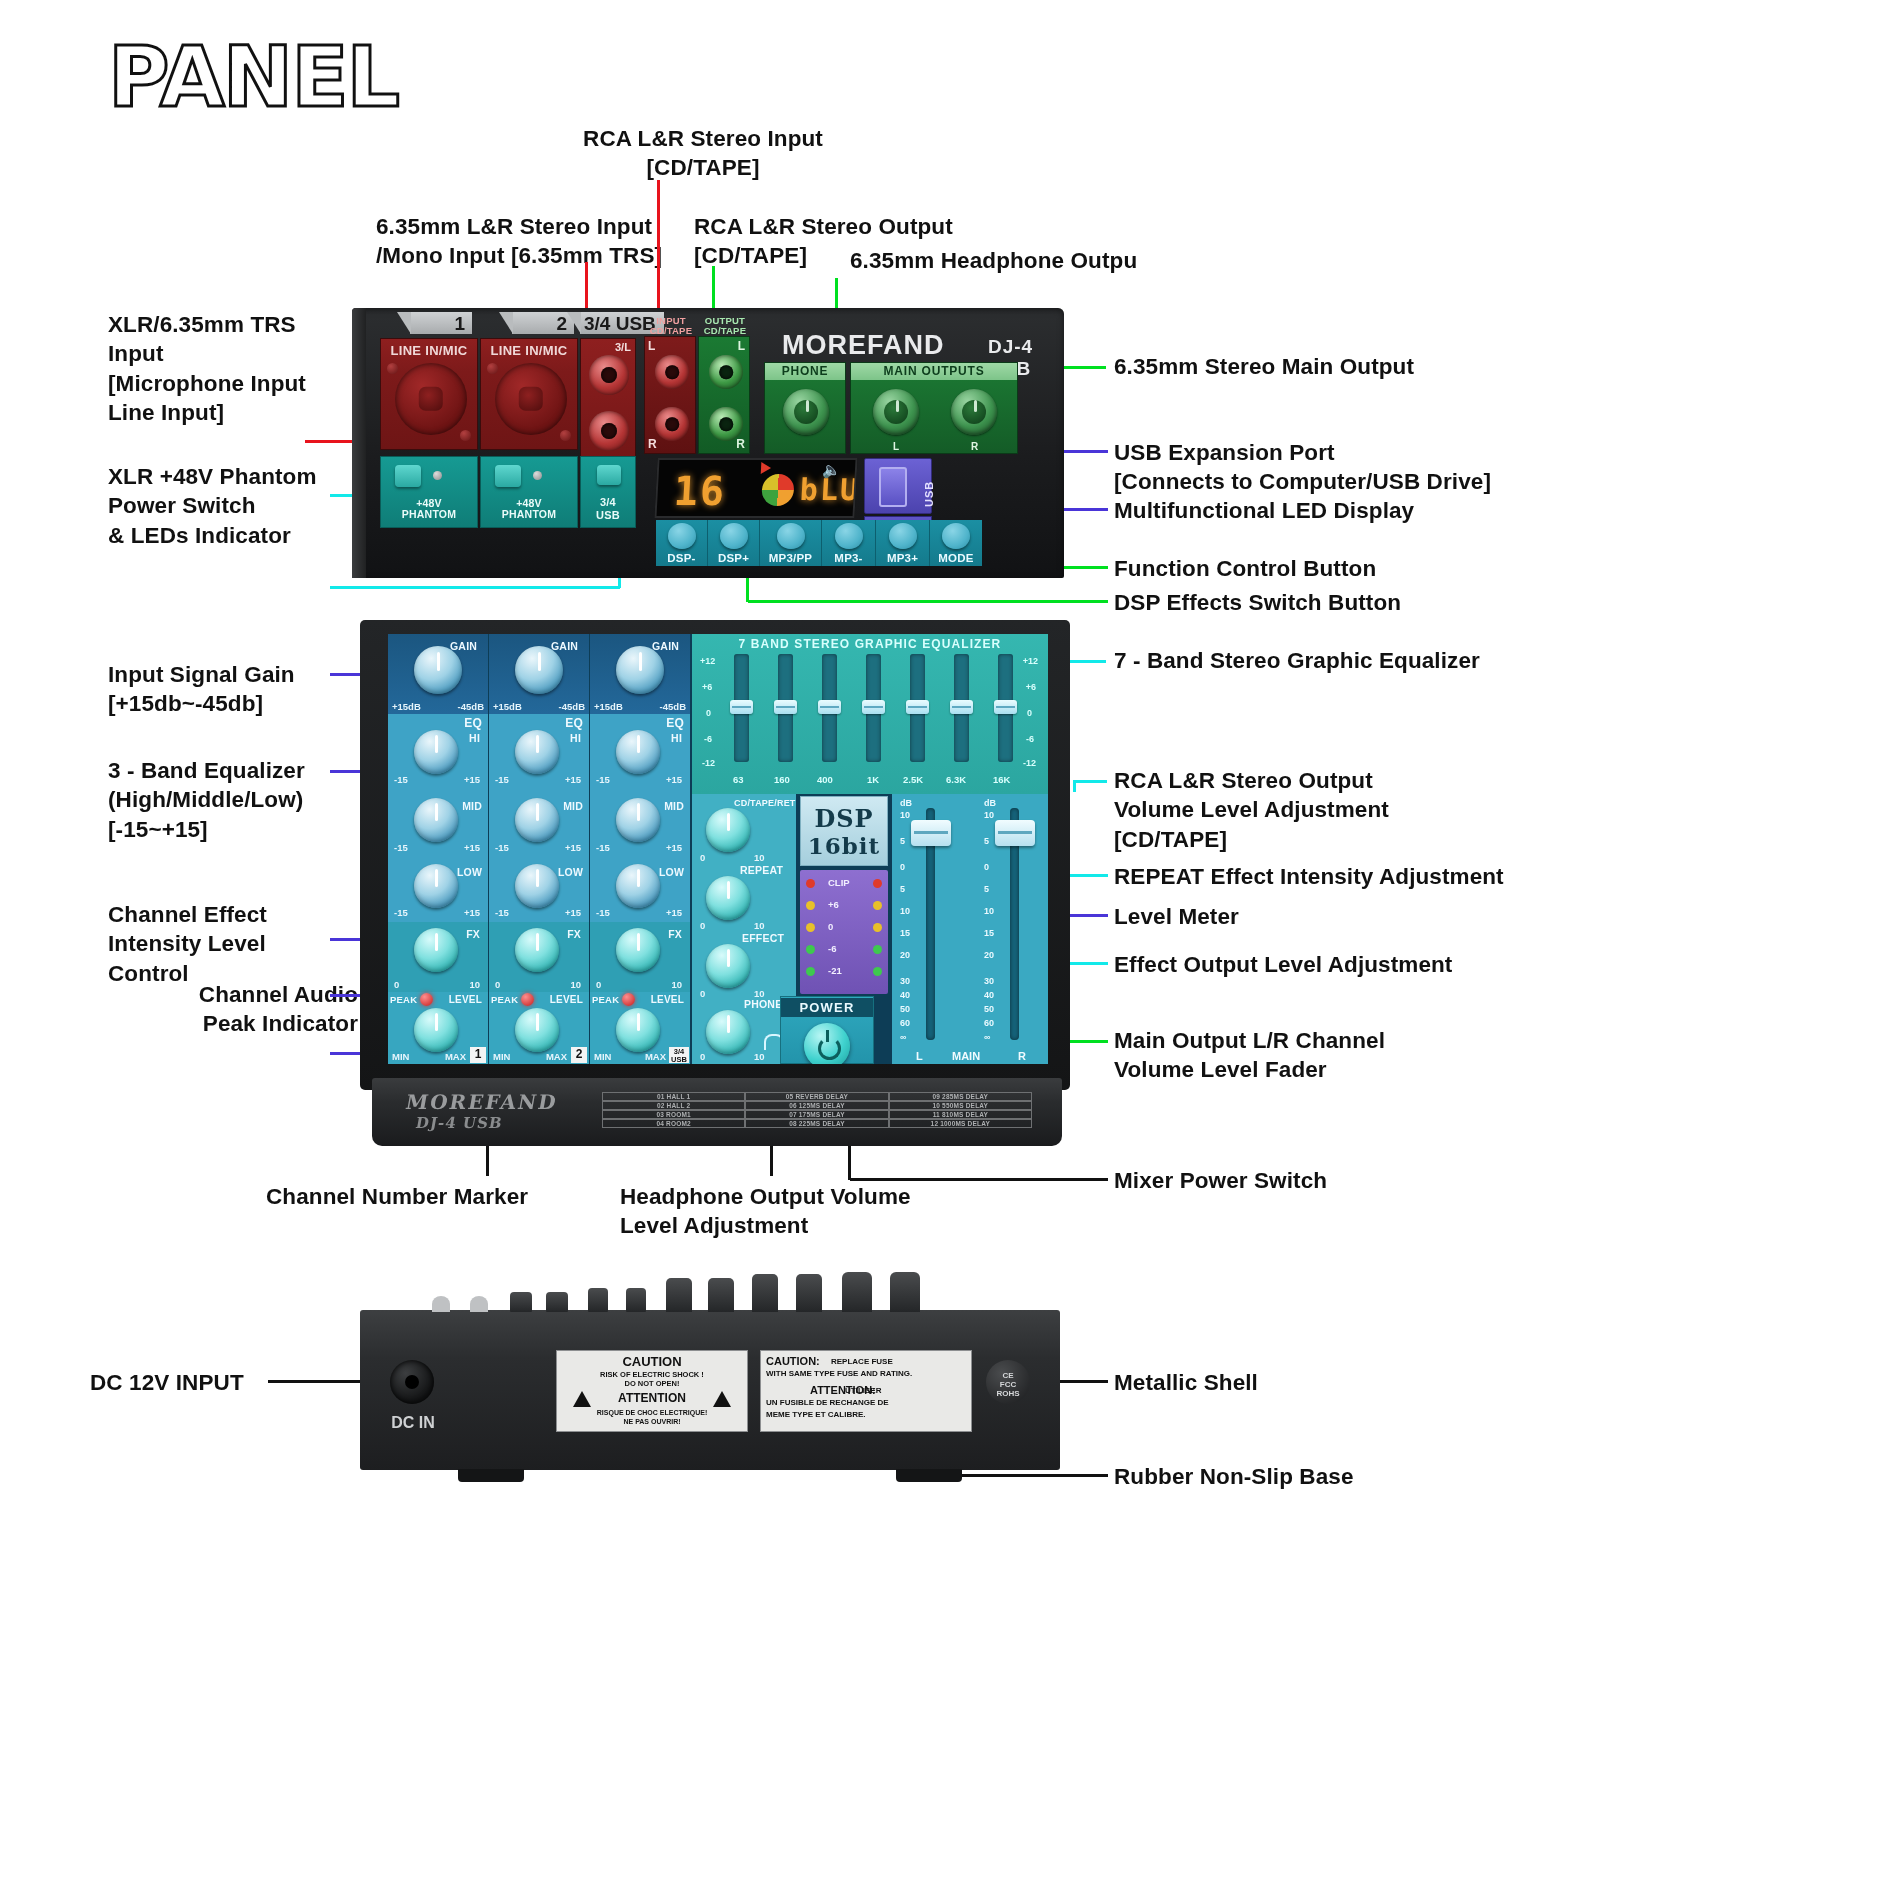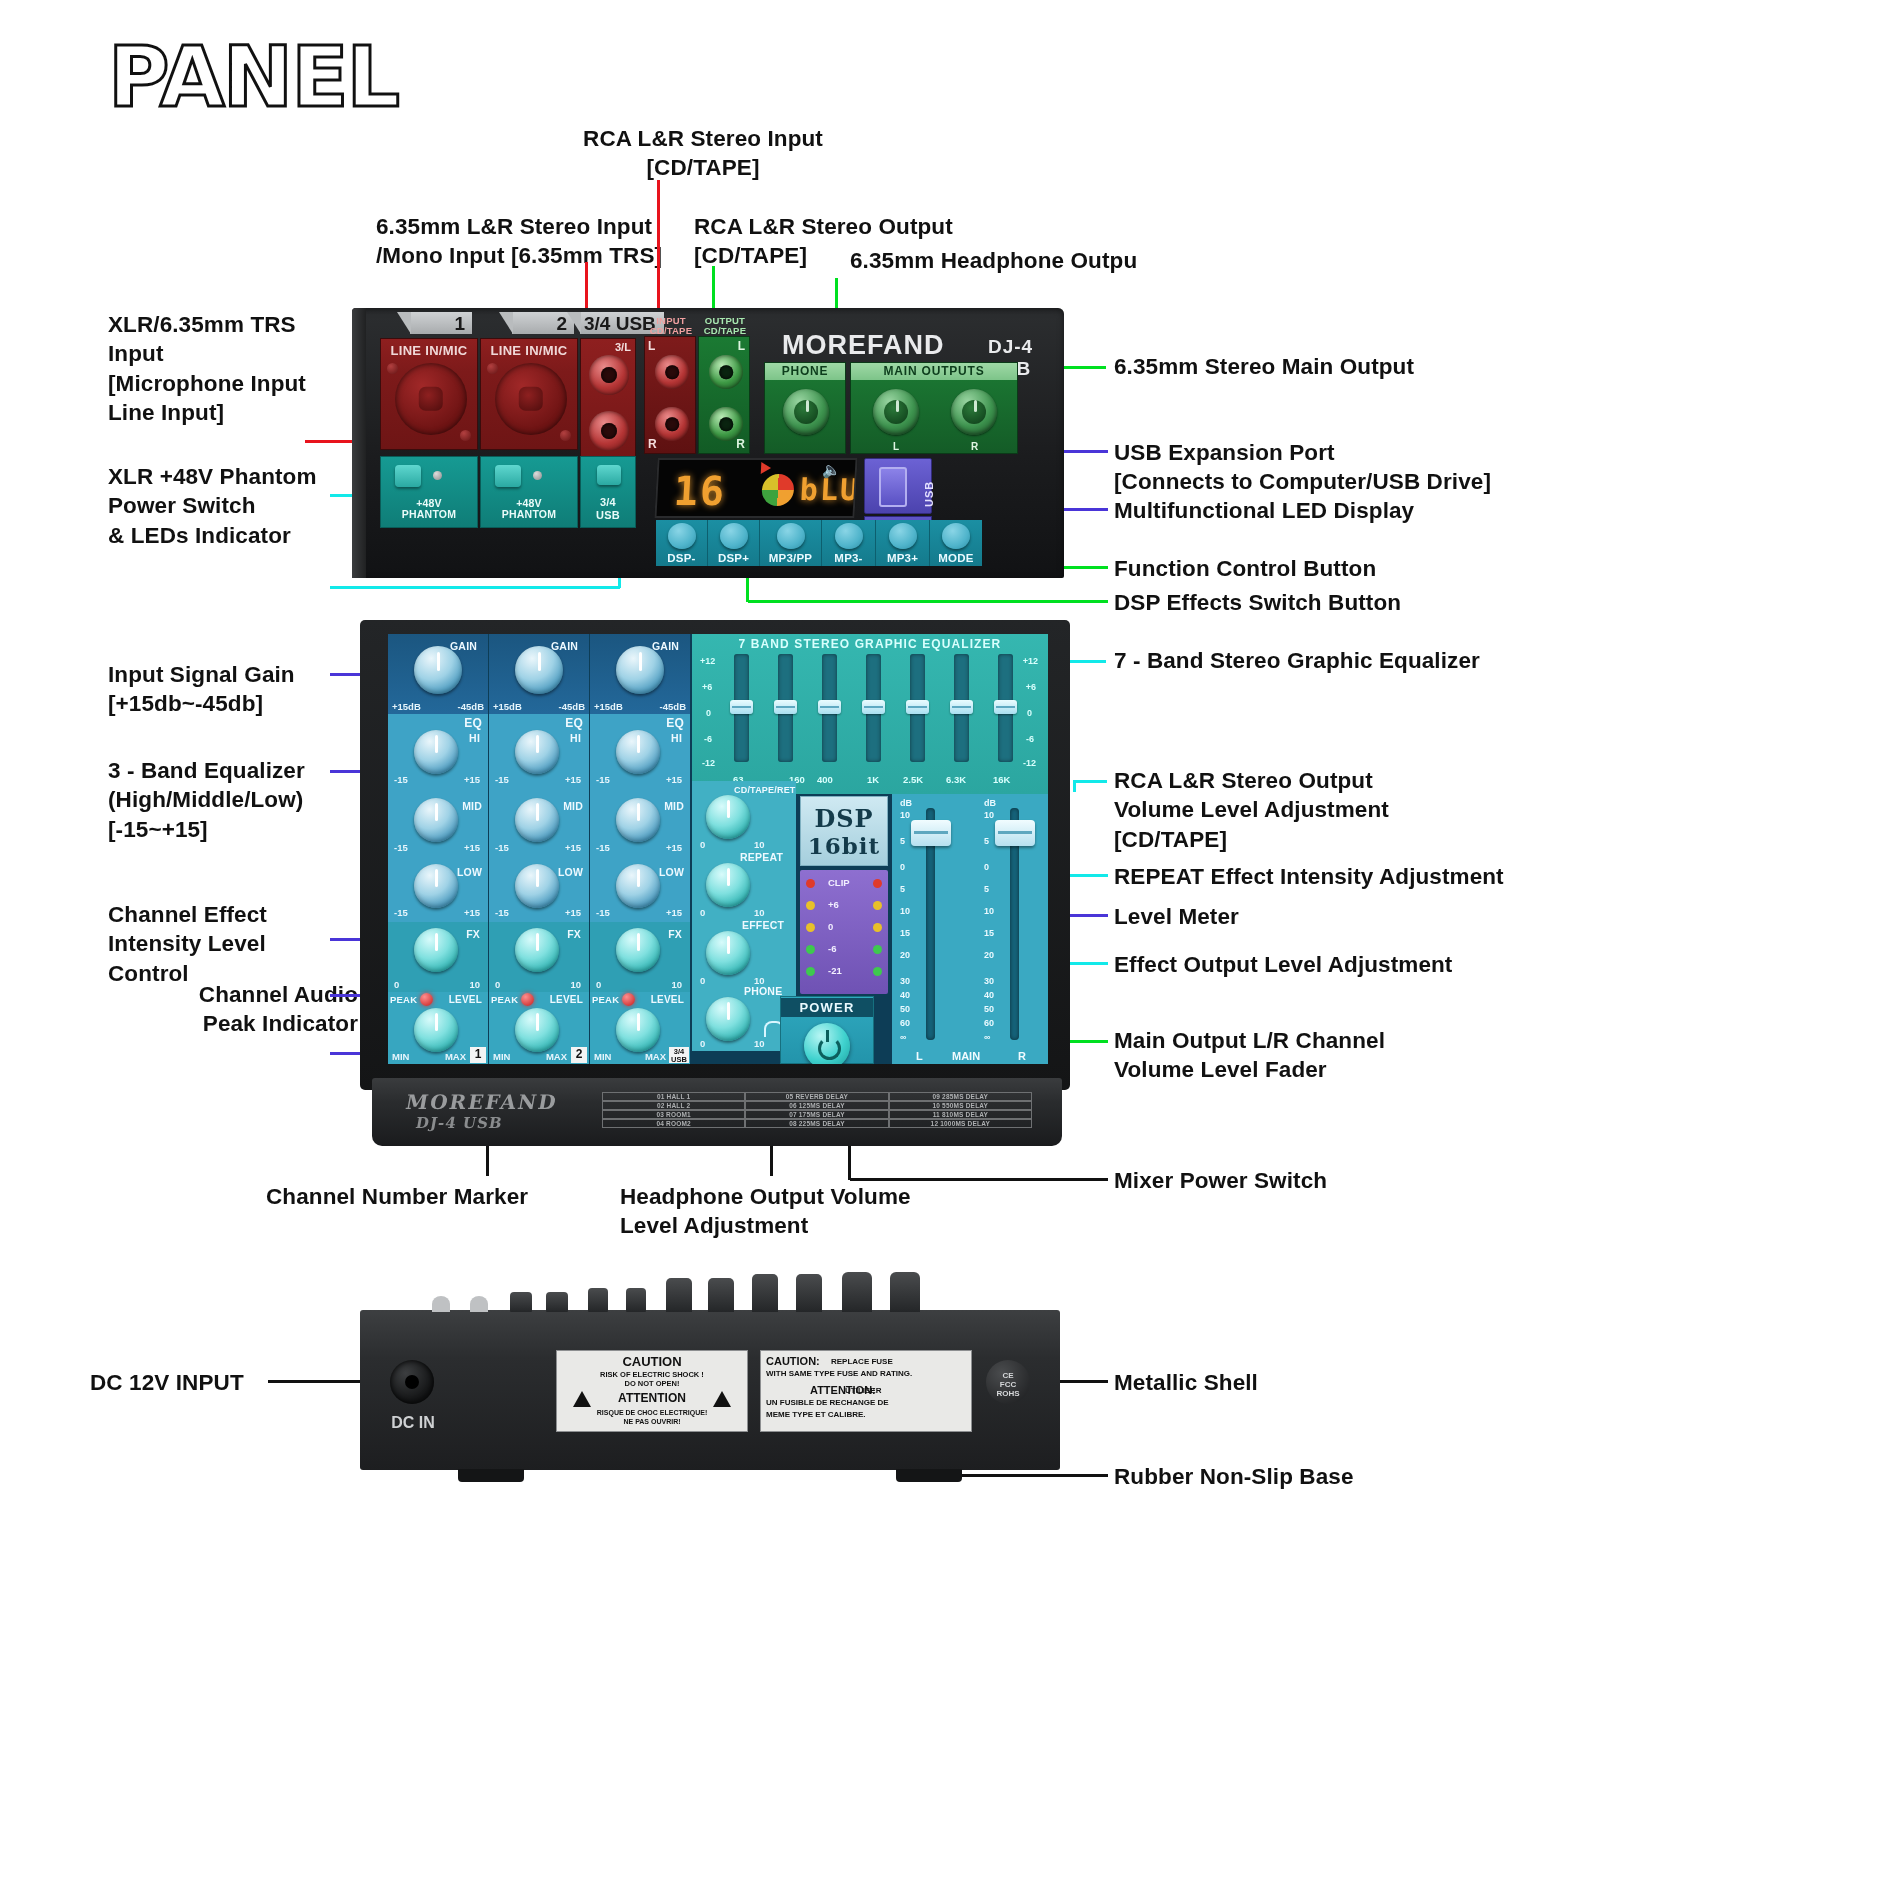--- a/index.html
+++ b/index.html
@@ -163,21 +163,21 @@
      color:#d8fffd;font-size:12px;font-weight:700;letter-spacing:1.1px;}
   .geq-slot{position:absolute;width:15px;background:#1d6f7f;border-radius:3px;
      box-shadow:inset 0 0 4px rgba(0,0,0,.5);}
   .geq-cap{position:absolute;width:23px;height:14px;border-radius:3px;
      background:linear-gradient(180deg,#eafcff,#a9dff0);box-shadow:0 1px 2px rgba(0,0,0,.4);}
   .geq-cap:after{content:"";position:absolute;left:2px;right:2px;top:6px;height:2px;background:#5fa9c2;}
   .geq-sc{position:absolute;color:#d9fffd;font-size:9px;font-weight:700;}
   .geq-fr{position:absolute;color:#d9fffd;font-size:9.5px;font-weight:700;}
 
   
-  #dspcol{position:absolute;left:304px;top:147px;width:104px;height:270px;background:#41b0c4;}
+  #dspcol{position:absolute;left:304px;top:160px;width:104px;height:270px;background:#41b0c4;}
   #dsp-badge{position:absolute;left:412px;top:162px;width:88px;height:70px;
      background:linear-gradient(180deg,#cfe9f2,#a5cfdd);border:1px solid #7fb0c1;
      box-sizing:border-box;}
   .dsp-t1{position:absolute;left:0;right:0;top:7px;text-align:center;color:#143b4b;
      font-size:24px;font-weight:700;font-family:"DejaVu Serif",serif;letter-spacing:1px;}
   .dsp-t2{position:absolute;left:0;right:0;top:35px;text-align:center;color:#143b4b;
      font-size:23px;font-weight:700;font-family:"DejaVu Serif",serif;letter-spacing:1px;}
 
   
   #meter{position:absolute;left:412px;top:236px;width:88px;height:124px;
@@ -642,21 +642,21 @@
 
         <div class="geq-cap" style="left:38px;top:66px;"></div>
         <div class="geq-cap" style="left:82px;top:66px;"></div>
         <div class="geq-cap" style="left:126px;top:66px;"></div>
         <div class="geq-cap" style="left:170px;top:66px;"></div>
         <div class="geq-cap" style="left:214px;top:66px;"></div>
         <div class="geq-cap" style="left:258px;top:66px;"></div>
         <div class="geq-cap" style="left:302px;top:66px;"></div>
 
         <div class="geq-fr" style="left:41px;top:140px;">63</div>
-        <div class="geq-fr" style="left:82px;top:140px;margin-left:15px;">160</div>
+        <div class="geq-fr" style="left:82px;top:140px;">160</div>
         <div class="geq-fr" style="left:125px;top:140px;">400</div>
         <div class="geq-fr" style="left:175px;top:140px;">1K</div>
         <div class="geq-fr" style="left:211px;top:140px;">2.5K</div>
         <div class="geq-fr" style="left:254px;top:140px;">6.3K</div>
         <div class="geq-fr" style="left:301px;top:140px;">16K</div>
       </div>
 
       <div id="dspcol">
         <div class="kcap" style="left:42px;top:4px;font-size:9px;">CD/TAPE/RET</div>
         <div class="knob tealk" style="left:14px;top:14px;width:44px;height:44px;"></div>

